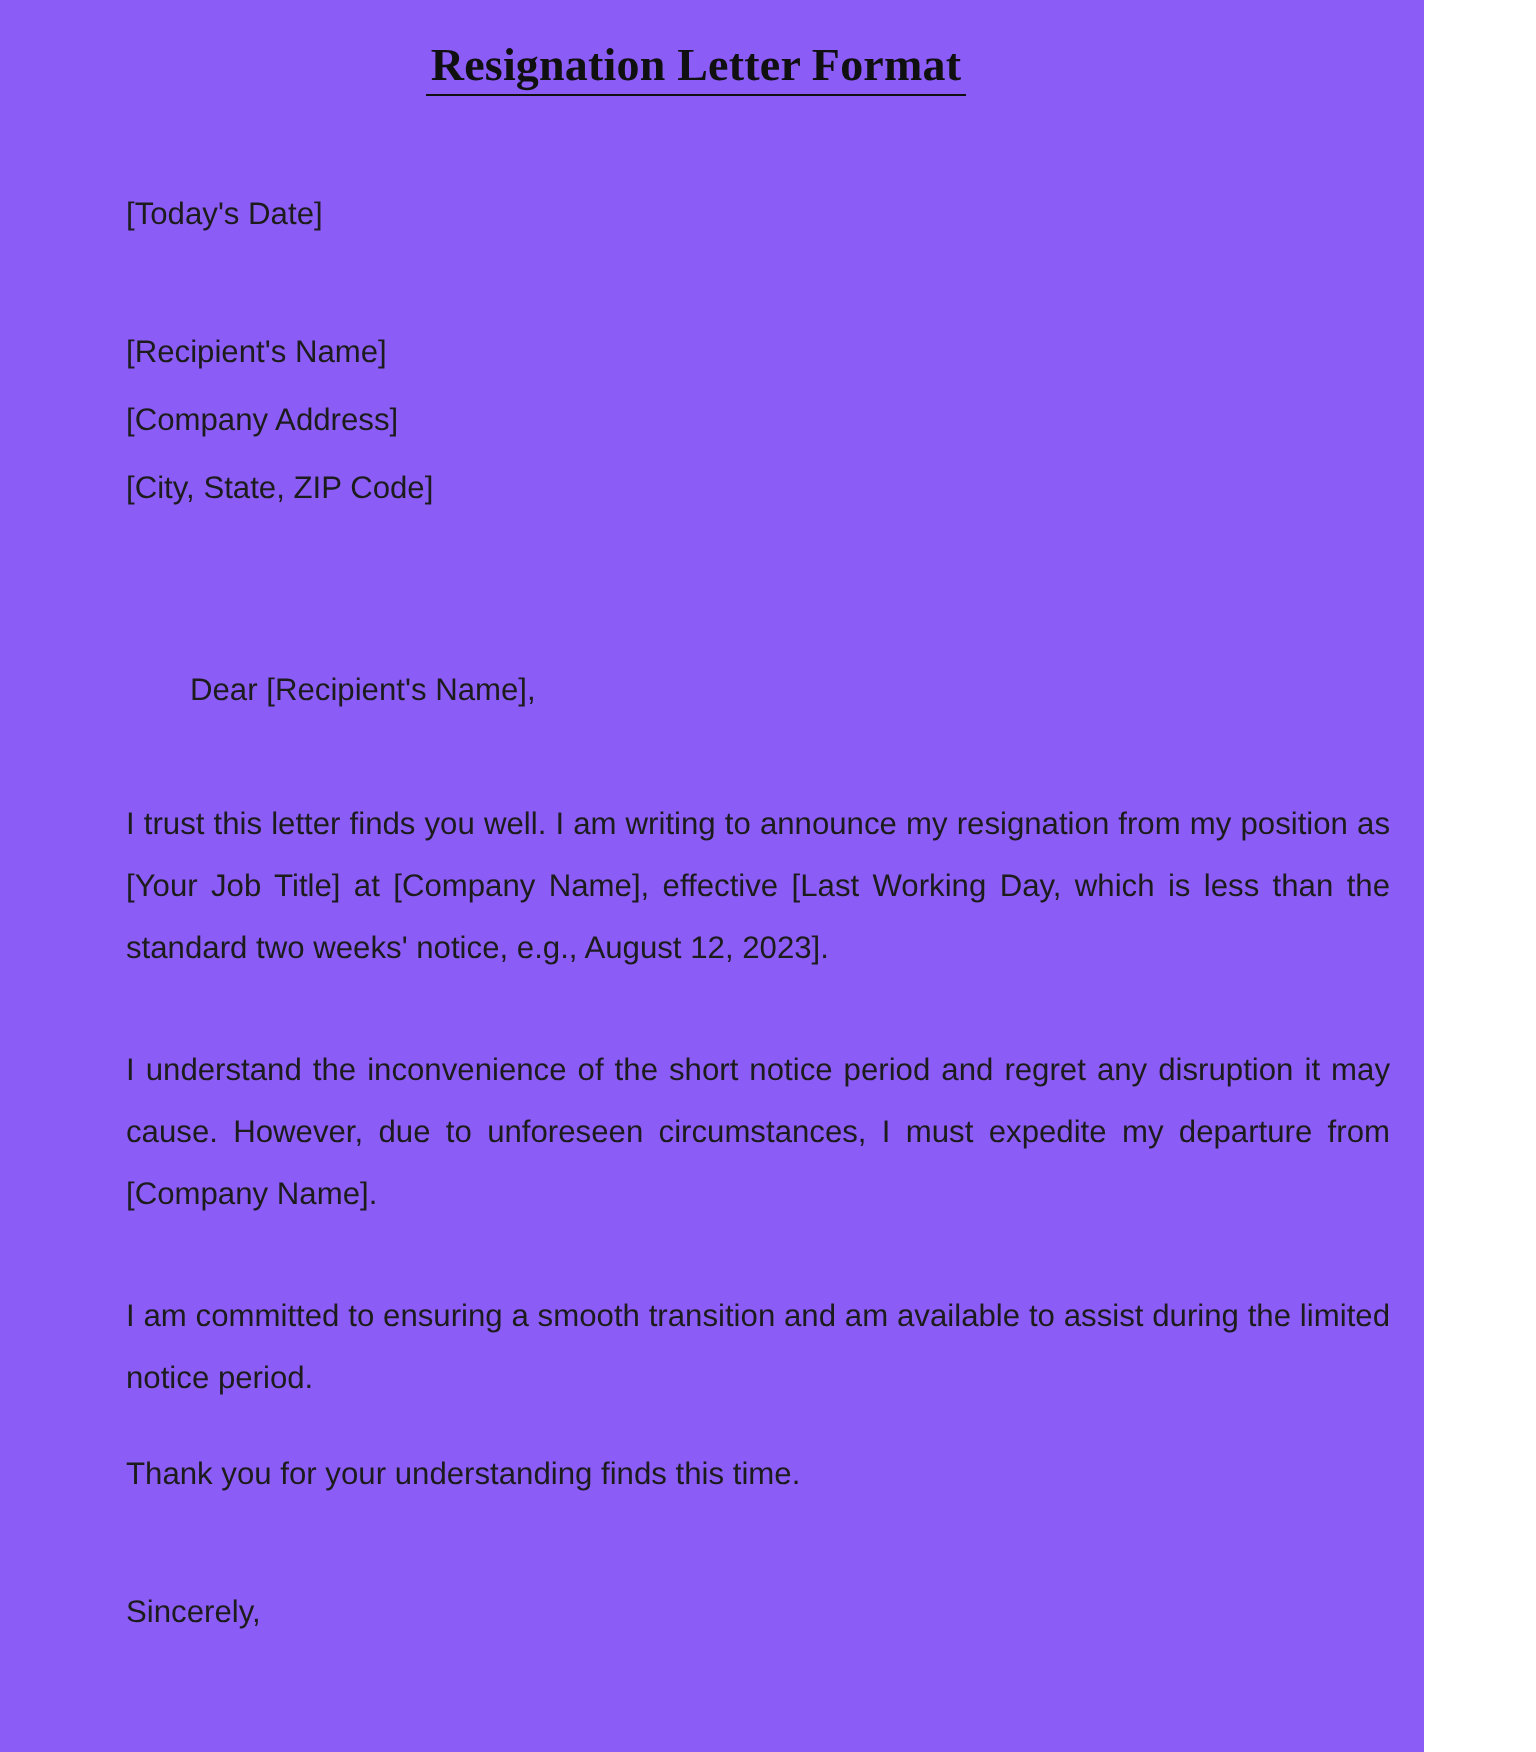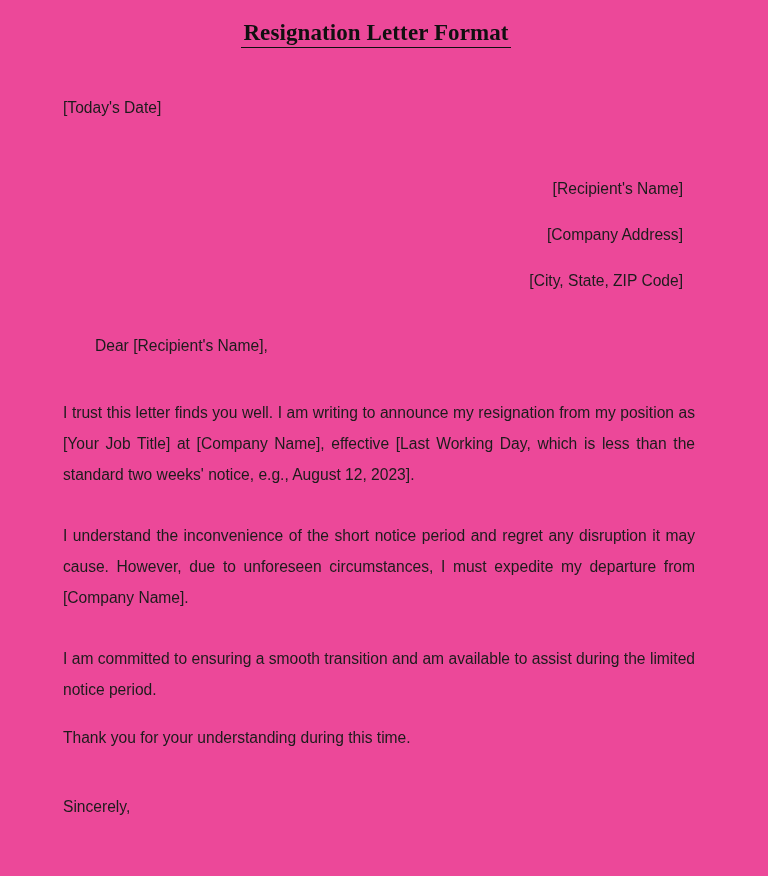--- a/index.html
+++ b/index.html
@@ -10,23 +10,23 @@
   body {
     width: 768px;
     height: 876px;
     font-family: "Liberation Sans", sans-serif;
     color: #1c1c1c;
     overflow: hidden;
   }
 
   .page {
     position: relative;
-    width: 768px;
+    width: 712px;
     height: 876px;
-    background: #ec4899;
+    background: #8b5cf6;
     box-sizing: border-box;
   }
 
   
   .doc-title {
     text-align: center;
     font-family: "Liberation Serif", "DejaVu Serif", serif;
     font-weight: bold;
     font-size: 23px;
     line-height: 1.1;
@@ -67,23 +67,22 @@
   }
 
   
   .address-block {
     position: absolute;
     top: 160px;
     left: 0;
     width: 100%;
   }
   .address-block .addr-line {
-    margin: 12px;
+    margin: 0;
     line-height: 34px;
-    text-align: right;
   }
 
   
   .salutation {
     position: absolute;
     top: 330px;
     left: 0;
     width: 100%;
     margin-left: 32px;
   }
@@ -150,21 +149,21 @@
       <p class="blk">Dear [Recipient's Name],</p>
     </div>
 
     <div class="paragraphs">
       <p class="para">I trust this letter finds you well. I am writing to announce my resignation from my position as [Your Job Title] at [Company Name], effective [Last Working Day, which is less than the standard two weeks' notice, e.g., August 12, 2023].</p>
       <p class="para">I understand the inconvenience of the short notice period and regret any disruption it may cause. However, due to unforeseen circumstances, I must expedite my departure from [Company Name].</p>
       <p class="para">I am committed to ensuring a smooth transition and am available to assist during the limited notice period.</p>
     </div>
 
     <div class="thanks">
-      <p class="blk">Thank you for your understanding during this time.</p>
+      <p class="blk">Thank you for your understanding finds this time.</p>
     </div>
 
     <div class="closing">
       <p class="close-line">Sincerely,</p>
     </div>
 
   </div>
 </div>
 
 </body></html>

